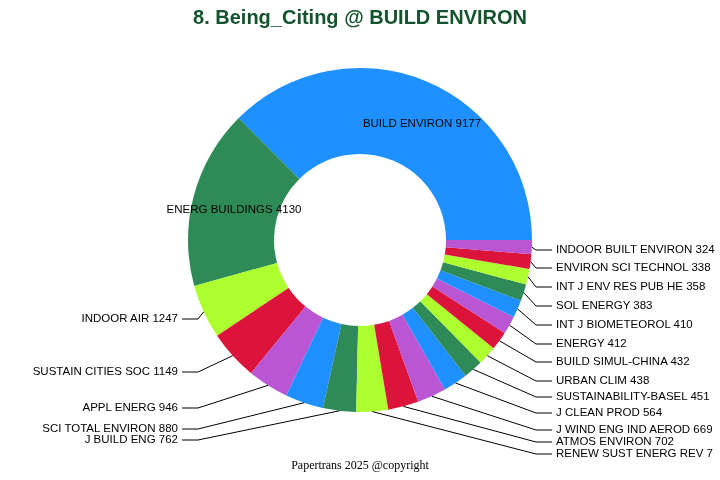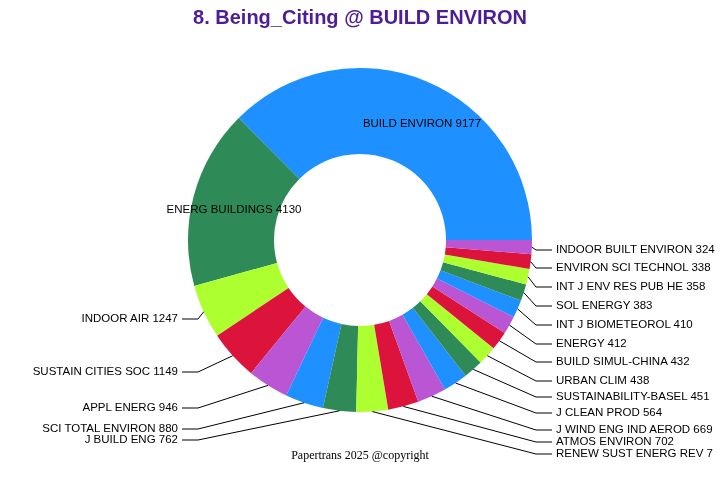--- a/index.html
+++ b/index.html
@@ -1,19 +1,19 @@
 <!DOCTYPE html>
 <html><head>
   <meta charset="utf-8">
   <style>
     html, body { margin: 0; padding: 0; background: #ffffff; }
     body { width: 720px; height: 480px; position: relative; overflow: hidden; font-family: "Liberation Sans", sans-serif; }
-    #chart-title { position: absolute; left: 0; top: 6px; width: 720px; text-align: center; font-size: 20px; font-weight: bold; color: #4c1d95; }
+    #chart-title { position: absolute; left: 0; top: 6px; width: 720px; text-align: center; font-size: 20px; font-weight: bold; color: #14532d; }
     #chart-svg { position: absolute; left: 0; top: 0; }
-    #footer-note { position: absolute; left: 0; top: 448px; width: 720px; text-align: center; font-family: "Liberation Serif", serif; font-size: 12px; color: #000; }
+    #footer-note { position: absolute; left: 0; top: 458px; width: 720px; text-align: center; font-family: "Liberation Serif", serif; font-size: 12px; color: #000; }
     .slice-label { font-family: "Liberation Sans", sans-serif; font-size: 11.5px; fill: #000; }
   </style>
 </head>
 <body>
 
 <div id="chart-title">8. Being_Citing @ BUILD ENVIRON</div>
 
 <svg id="chart-svg" width="720" height="480" viewBox="0 0 720 480" xmlns="http://www.w3.org/2000/svg">
   <g id="slices">
       <path d="M532,240 A172,172 0 0 0 238.72900769786918,118.02727179382875 L299.3645038489346,179.01363589691437 A86,86 0 0 1 446,240 Z" fill="#1E90FF"></path>

